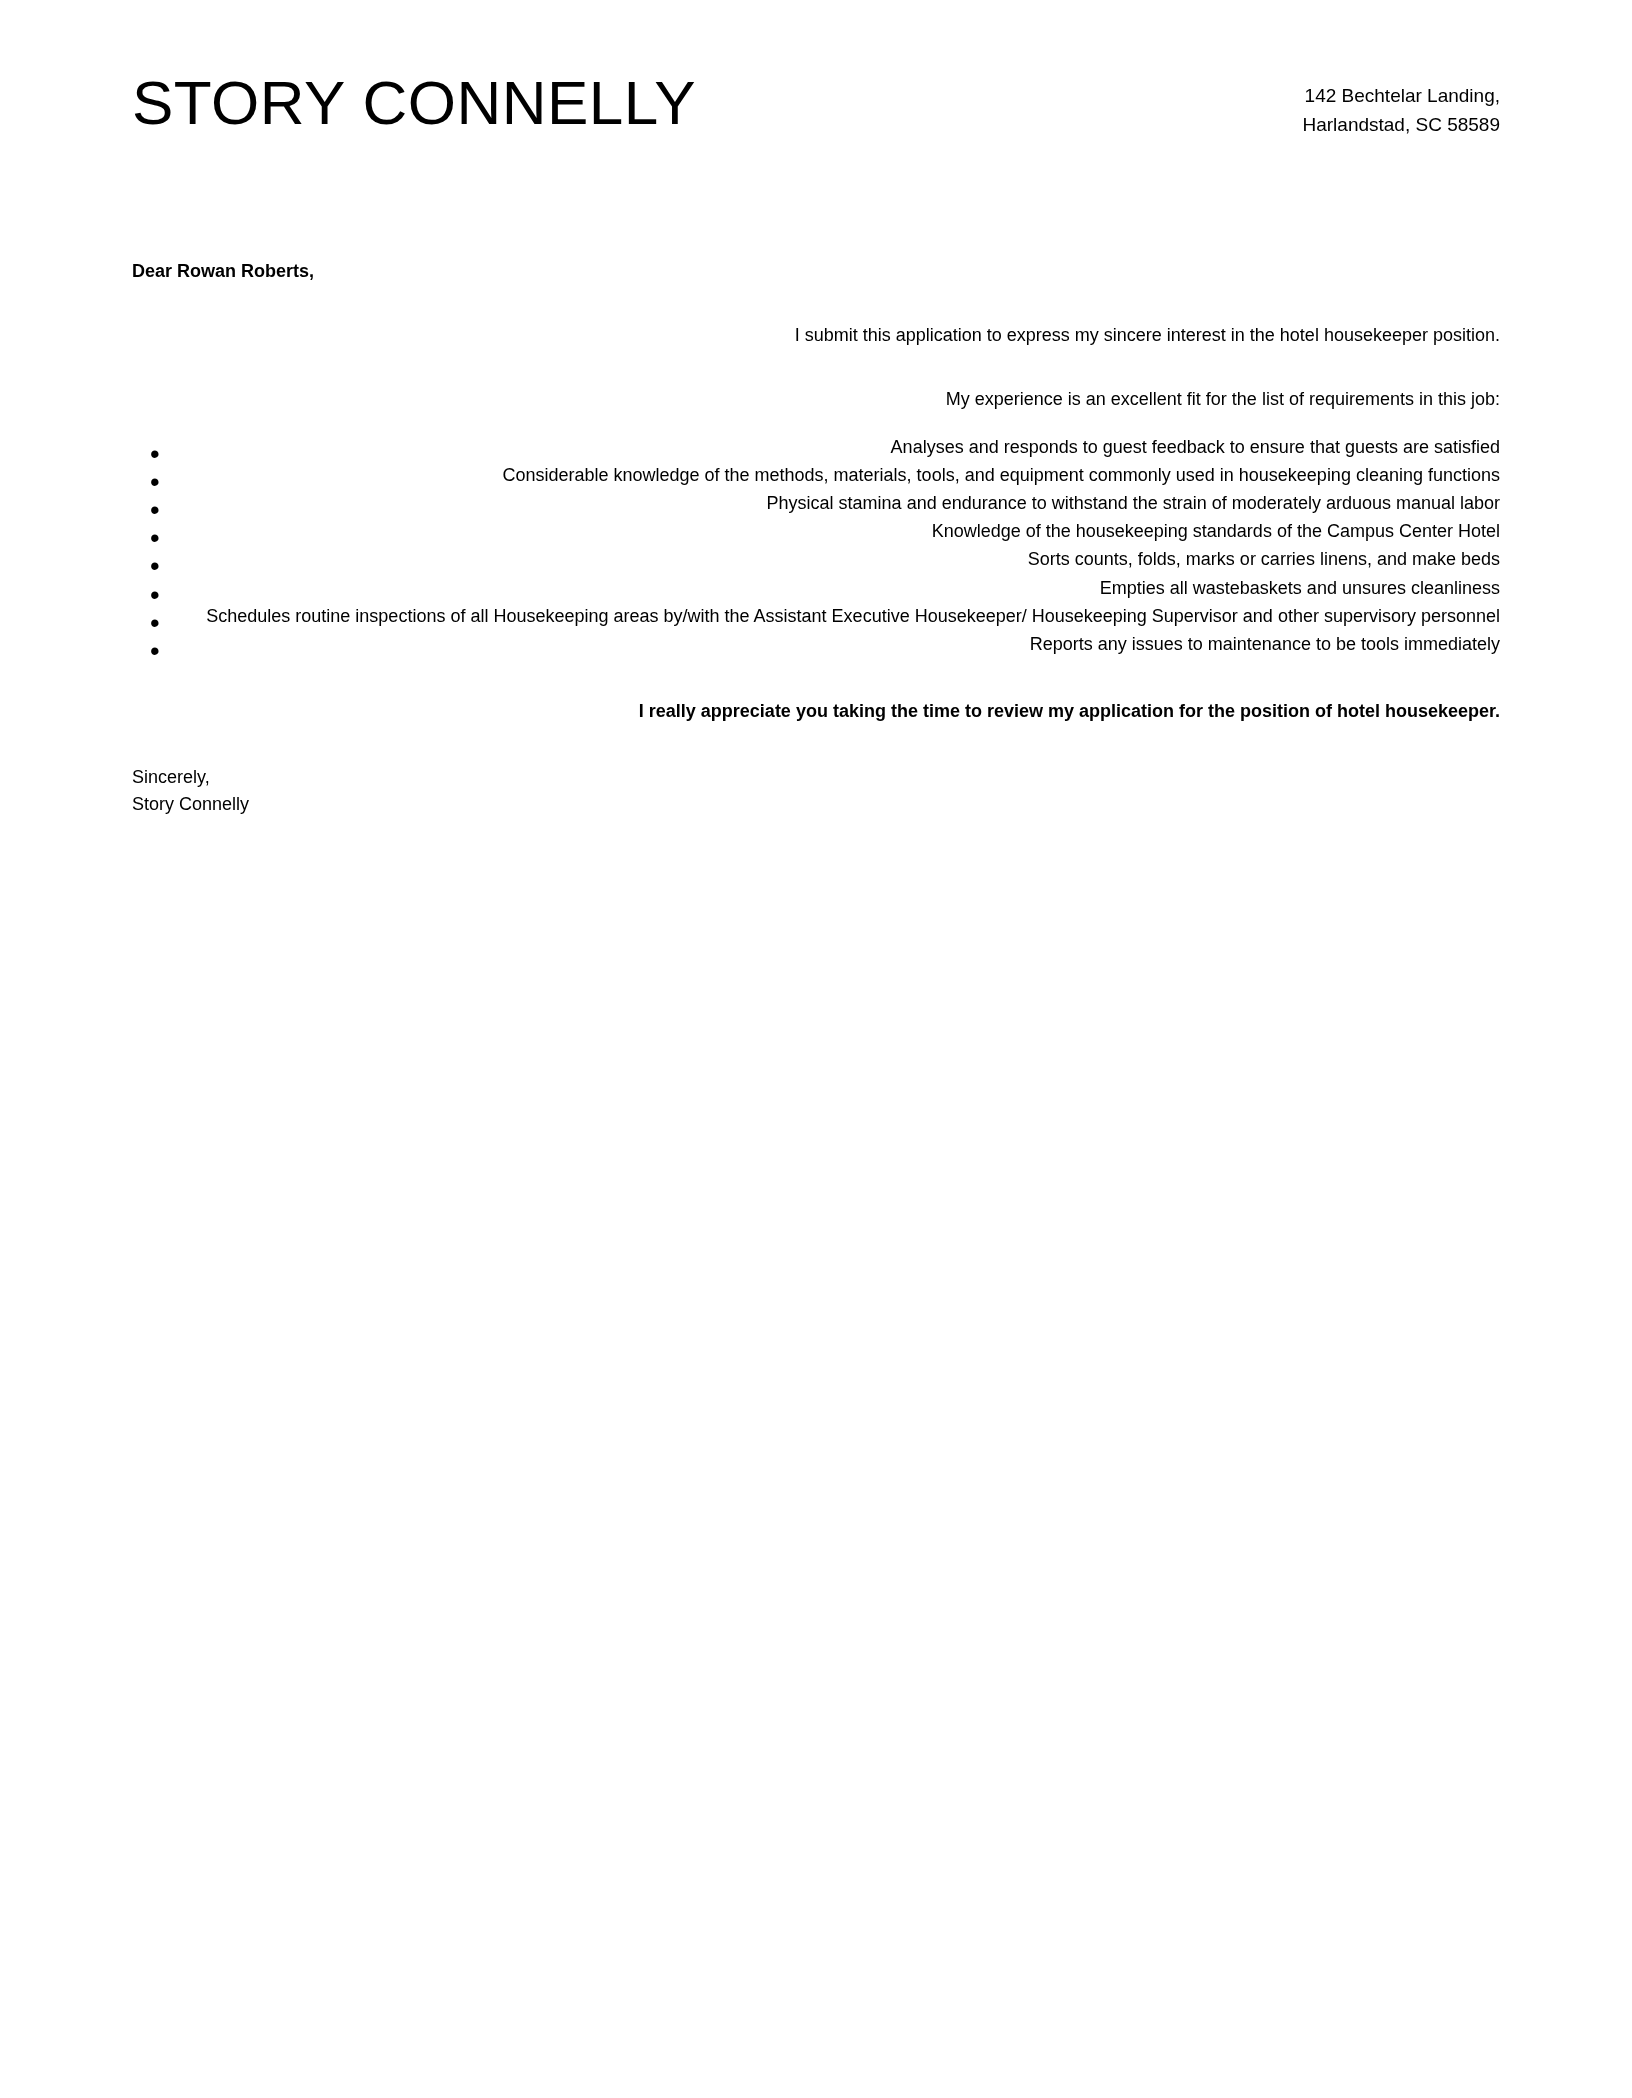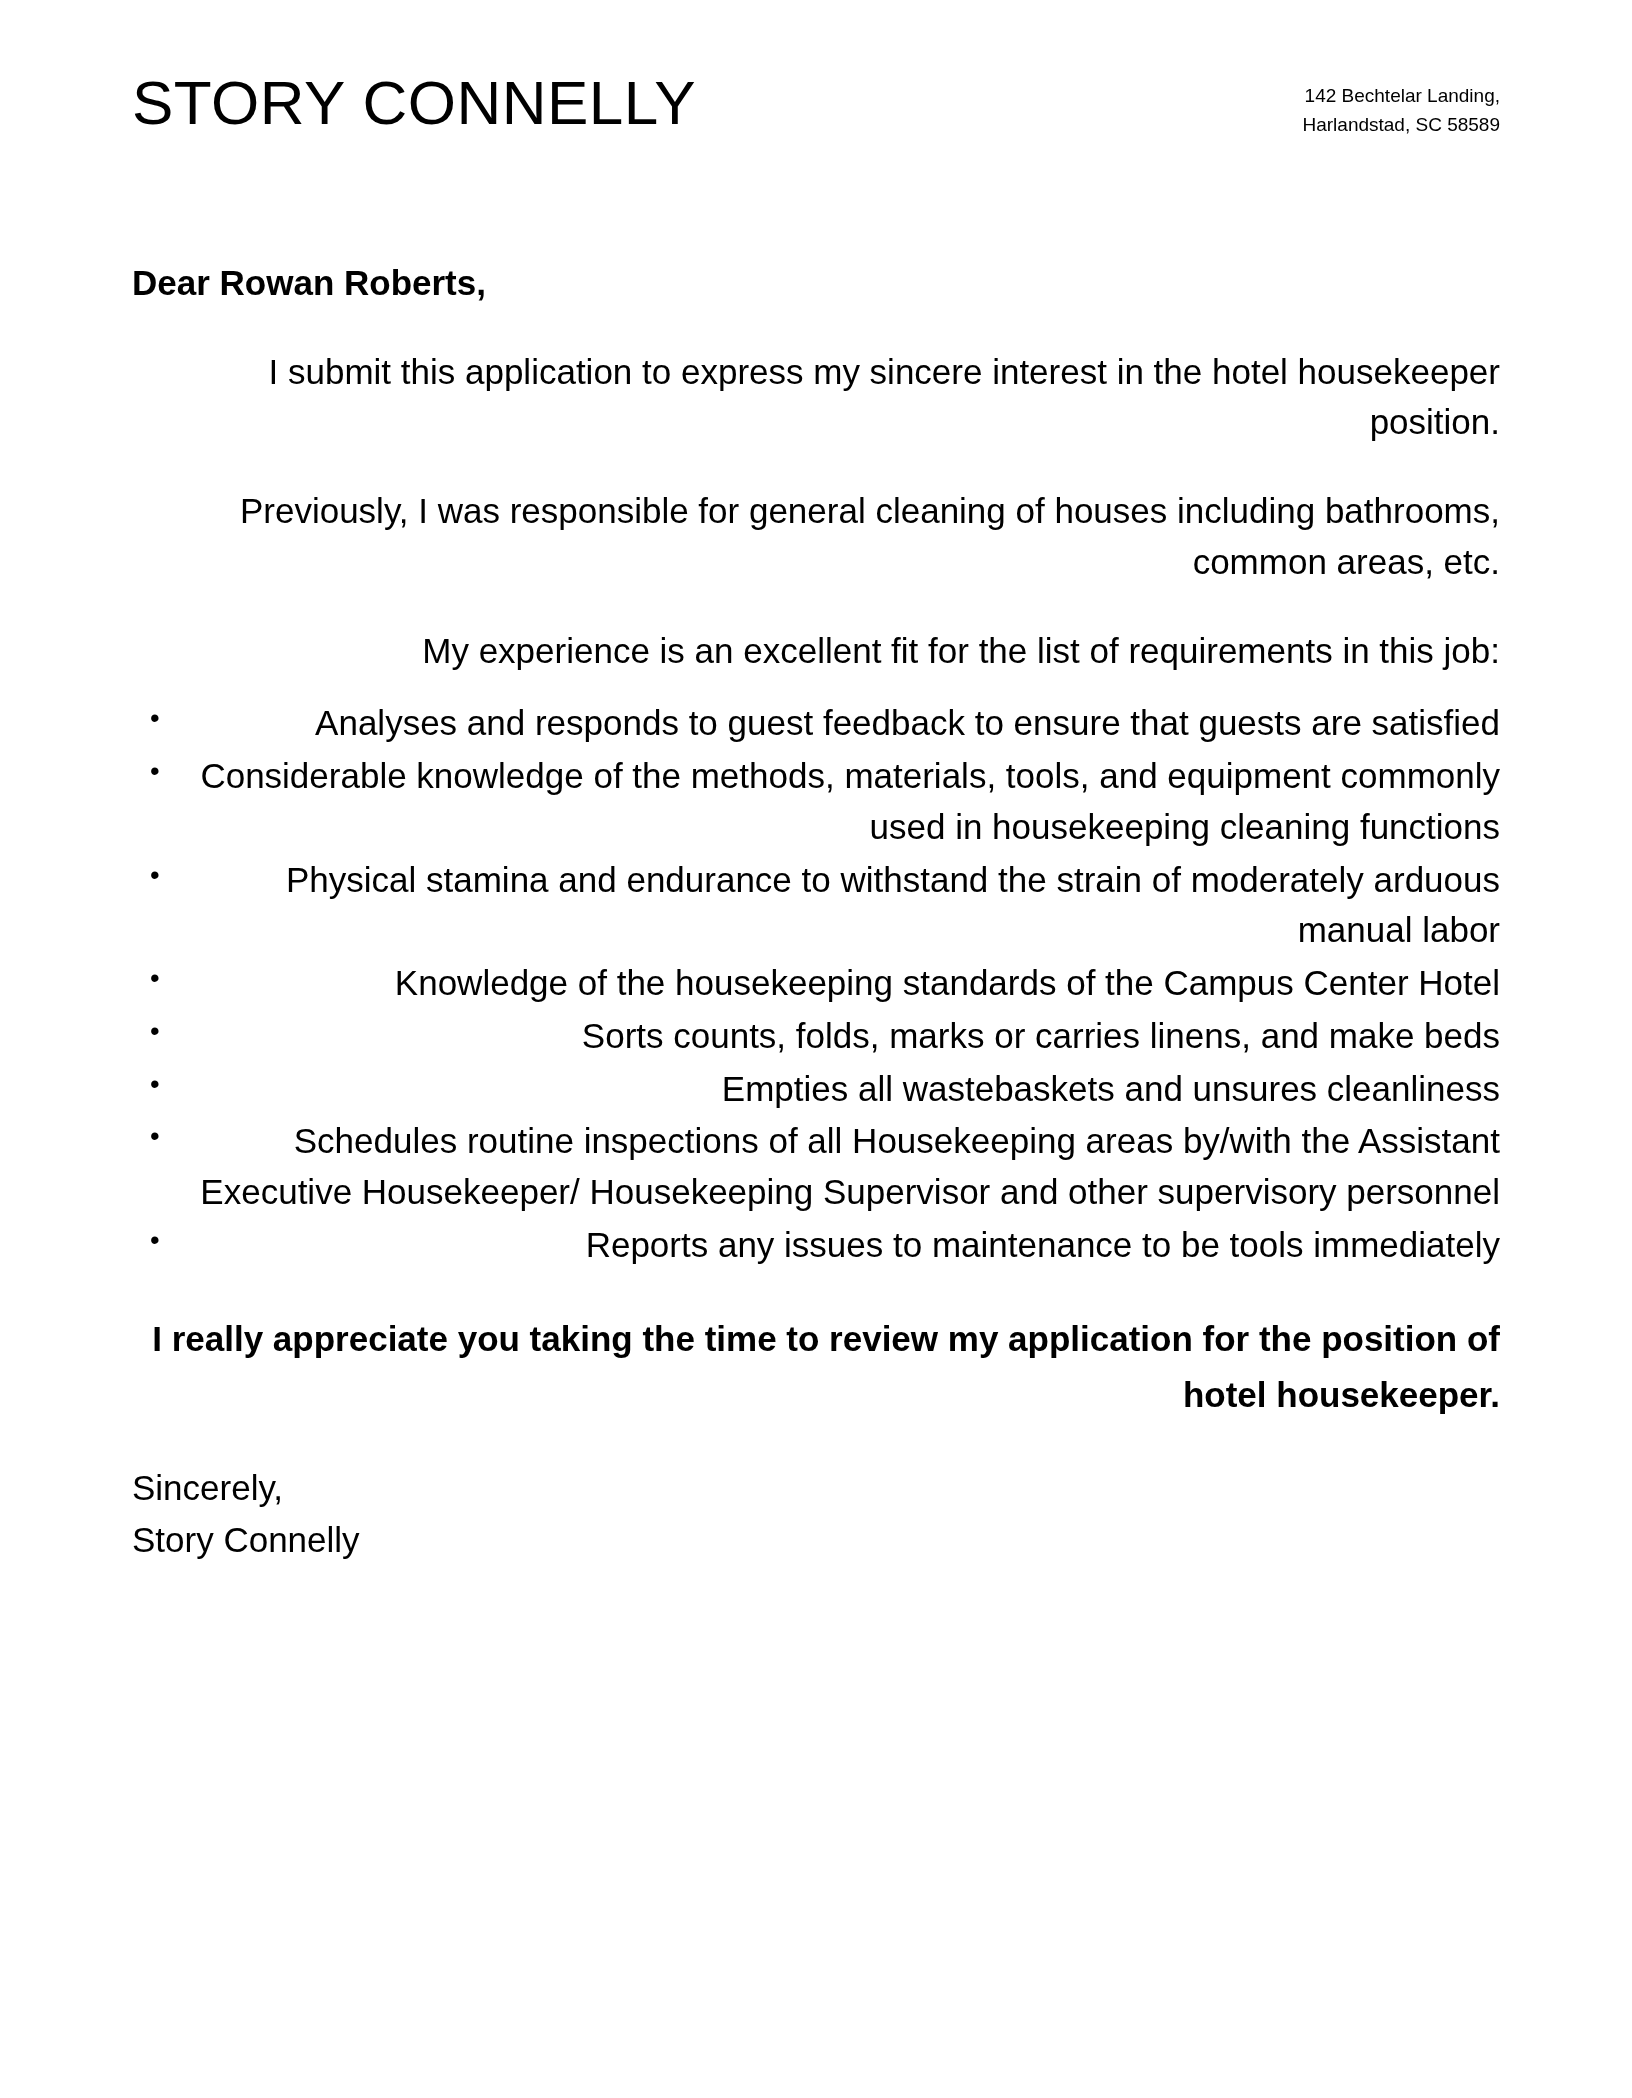--- a/index.html
+++ b/index.html
@@ -41,21 +41,21 @@
     line-height: 1.52;
     font-weight: 400;
     padding-top: 12px;
     white-space: nowrap;
   }
   .address-line { display: block; }
 
   
   .letter-body {
     margin-top: 118px;
-    font-size: 35px;
+    font-size: 18px;
     line-height: 1.45;
   }
   .salutation {
     font-weight: 700;
     margin: 0 0 38px 0;
   }
   .para {
     margin: 0 0 38px 0;
     font-weight: 400;
     text-align: right;
@@ -111,21 +111,20 @@
       <span class="address-line">Harlandstad, SC 58589</span>
     </div>
   </div>
 
   <div class="letter-body">
 
     <p class="salutation">Dear Rowan Roberts,</p>
 
     <p class="para">I submit this application to express my sincere interest in the hotel housekeeper position.</p>
 
-    <p class="para">Previously, I was responsible for general cleaning of houses including bathrooms, common areas, etc.</p>
 
     <p class="para lead-in">My experience is an excellent fit for the list of requirements in this job:</p>
 
     <ul class="req-list">
       <li class="req-item">Analyses and responds to guest feedback to ensure that guests are satisfied</li>
       <li class="req-item">Considerable knowledge of the methods, materials, tools, and equipment commonly used in housekeeping cleaning functions</li>
       <li class="req-item">Physical stamina and endurance to withstand the strain of moderately arduous manual labor</li>
       <li class="req-item">Knowledge of the housekeeping standards of the Campus Center Hotel</li>
       <li class="req-item">Sorts counts, folds, marks or carries linens, and make beds</li>
       <li class="req-item">Empties all wastebaskets and unsures cleanliness</li>

